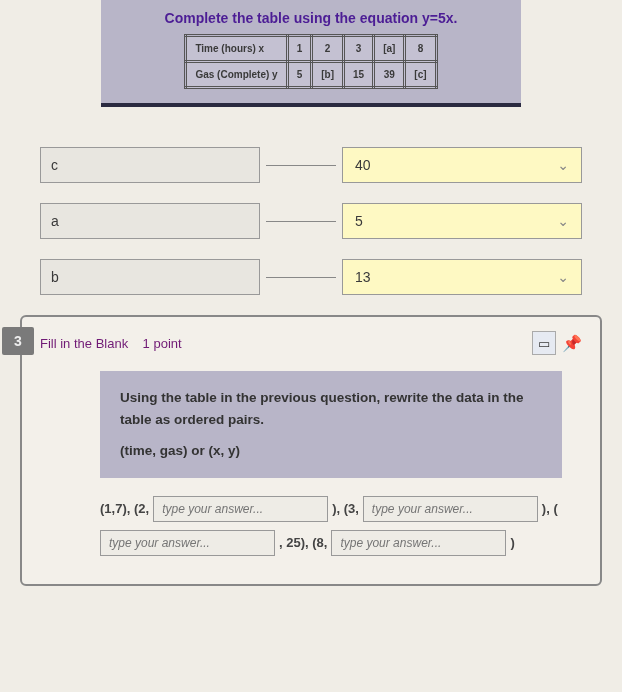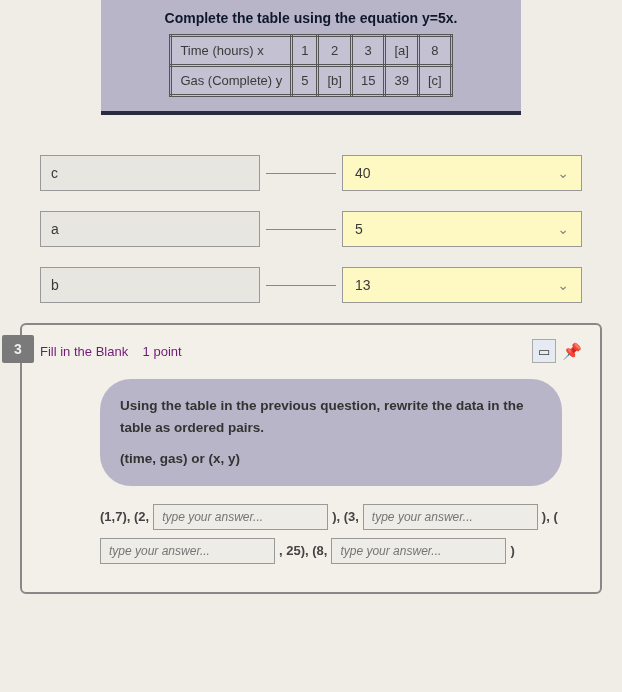--- a/index.html
+++ b/index.html
@@ -16,35 +16,35 @@
       margin: 0 auto;
       width: 420px;
       background: #b8b5c8;
       border-bottom: 4px solid #2a2a40;
       padding: 10px 20px 14px;
     }
     .top-title {
       text-align: center;
       font-weight: bold;
       font-size: 14px;
-      color: #0f172a;
+      color: #4c1d95;
       margin-bottom: 8px;
     }
     .eq-table {
       margin: 0 auto;
       border-collapse: collapse;
       border: 3px double #444;
     }
     .eq-table td {
       border: 3px double #555;
       padding: 6px 8px;
-      font-size: 13px;
+      font-size: 10px;
       background: #c4c1d2;
       text-align: center;
-      font-weight: normal;
+      font-weight: bold;
     }
     .eq-table td.label { text-align: left; min-width: 80px; }
 
     .match-area {
       margin-top: 40px;
       padding: 0 40px;
     }
     .match-row {
       display: flex;
       align-items: center;
@@ -121,21 +121,20 @@
     .pin { font-size: 16px; color: #555; }
 
     .inner-panel {
       background: #b8b5c8;
       padding: 16px 20px;
       margin: 0 20px 18px 60px;
       font-size: 13.5px;
       font-weight: bold;
       color: #333;
       line-height: 1.6;
-      border-radius: 31px;
     }
     .inner-panel .line2 { margin-top: 10px; }
 
     .answer-lines {
       margin-left: 60px;
       font-size: 13px;
       color: #444;
       font-weight: bold;
     }
     .aline { display: flex; align-items: center; flex-wrap: nowrap; gap: 4px; margin-bottom: 8px; }

